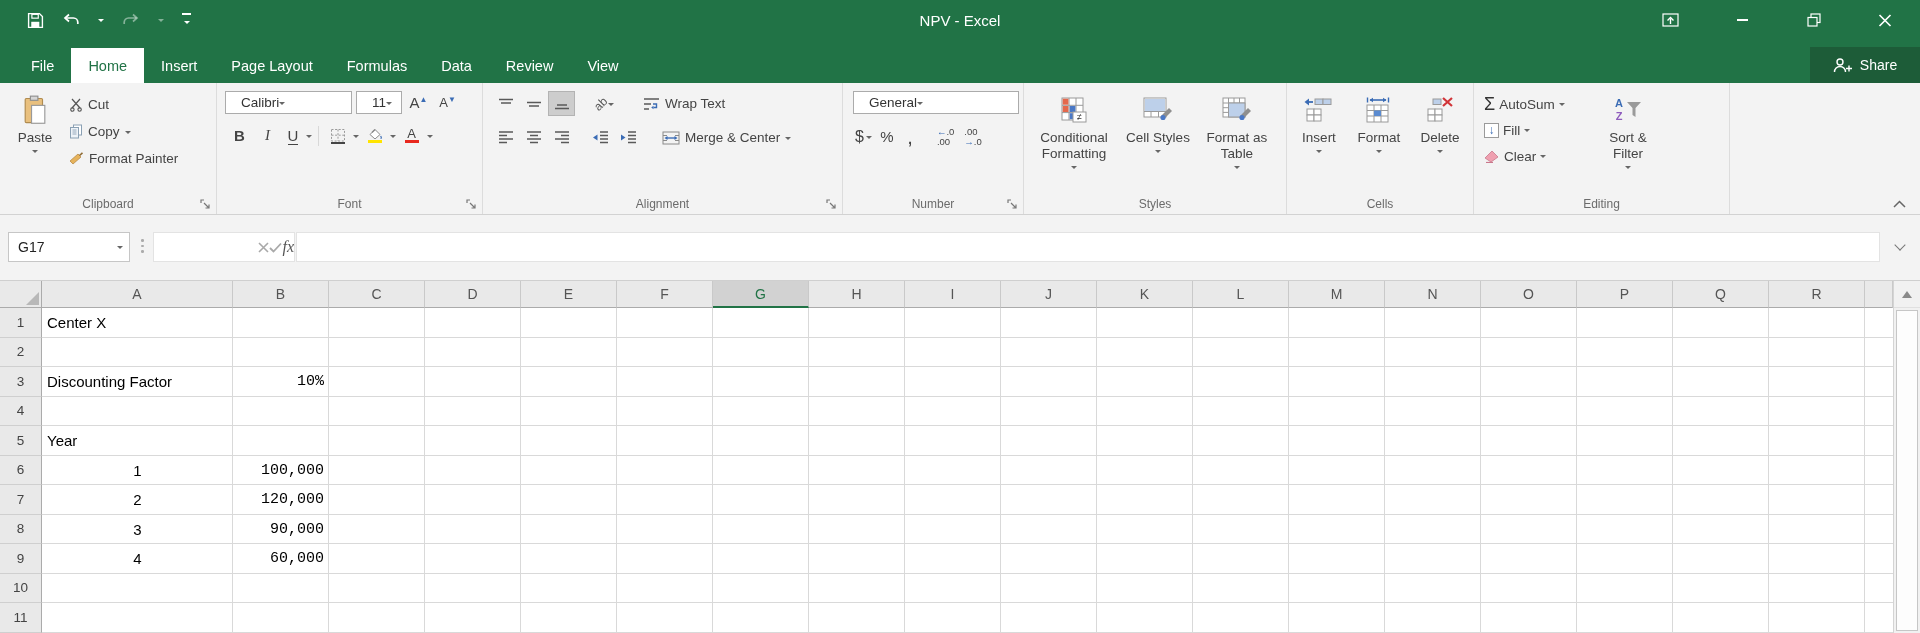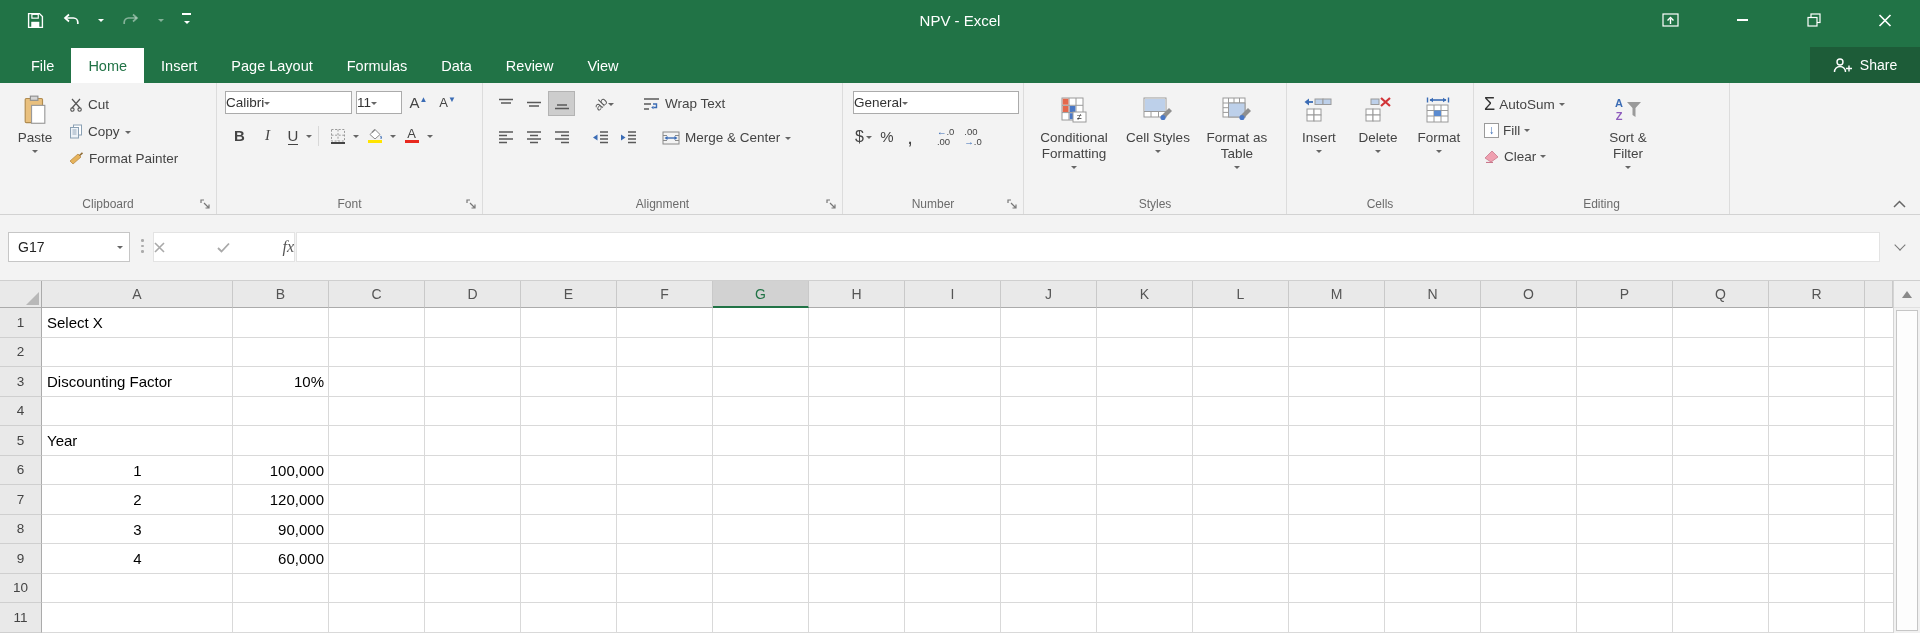--- a/index.html
+++ b/index.html
@@ -30,55 +30,55 @@
 
   
   .ribbon{position:absolute;left:0;top:83px;width:1920px;height:132px;background:#f3f3f3;border-bottom:1px solid #d2d2d2;display:flex;color:#444;}
   .group{position:relative;border-right:1px solid #dcdcdc;padding:6px 4px 20px 4px;flex:none;}
   .glabel{position:absolute;bottom:3px;left:0;right:0;text-align:center;font-size:12px;color:#6b6b6b;}
   .launcher{position:absolute;bottom:4px;right:5px;}
   .bigbtn{display:flex;flex-direction:column;align-items:center;justify-content:flex-start;text-align:center;font-size:13.5px;line-height:16px;padding-top:4px;height:102px;}
   .bigbtn .bicon{height:34px;display:flex;align-items:center;justify-content:center;margin-bottom:3px;}
   .smallrow{display:flex;align-items:center;gap:5px;font-size:13.5px;height:25px;padding:0 3px;white-space:nowrap;}
   .caretg{width:0;height:0;border:3.5px solid transparent;border-top-color:#666;margin-top:4px;display:inline-block;}
-  .combo{background:#fff;border:1px solid #ababab;height:23px;display:flex;align-items:center;padding:0 0;font-size:13.5px;color:#333;}
+  .combo{background:#fff;border:1px solid #ababab;height:23px;display:flex;align-items:center;padding:0 15px;font-size:13.5px;color:#333;}
   .abtn{width:25px;height:23px;display:flex;align-items:center;justify-content:center;}
   .abtn.on{background:#cdcdcd;outline:1px solid #b3b3b3;}
   .mini2{display:flex;flex-direction:column;font-size:9.5px;line-height:10px;color:#444;align-items:flex-start;padding:0 3px;}
   .blue{color:#3b6cb5;}
   .rowstack{display:flex;flex-direction:column;justify-content:flex-start;gap:2px;padding-top:3px;}
   .fontglyph{font-size:15px;color:#444;}
   .ubar{border-bottom:1.8px solid #444;}
   .colorbtn{display:flex;flex-direction:column;align-items:center;line-height:12px;}
   .colorbtn .cb-bar{width:14px;height:3.5px;margin-top:1px;}
   .editrow{display:flex;align-items:center;gap:4px;font-size:13.5px;height:24px;white-space:nowrap;}
 
   
   .fbar{position:absolute;left:0;top:215px;width:1920px;height:66px;background:#f3f3f3;border-bottom:1px solid #cfcfcf;}
   .namebox{position:absolute;left:8px;top:17px;width:122px;height:30px;background:#fff;border:1px solid #c6c6c6;display:flex;align-items:center;font-size:14px;color:#222;padding-left:9px;}
   .namebox .caretg{margin-left:auto;margin-right:6px;}
   .vdots{position:absolute;left:141px;top:24px;display:flex;flex-direction:column;gap:3px;}
   .vdots i{width:2.5px;height:2.5px;border-radius:50%;background:#ababab;}
-  .fbtns{position:absolute;left:153px;top:17px;width:142px;height:30px;background:#fff;border:1px solid #e3e3e3;display:flex;align-items:center;justify-content:space-between;}
+  .fbtns{position:absolute;left:153px;top:17px;width:142px;height:30px;background:#fff;border:1px solid #e3e3e3;display:flex;align-items:center;justify-content:flex-end;}
   .finput{position:absolute;left:296px;top:17px;width:1584px;height:30px;background:#fff;border:1px solid #e3e3e3;font-size:14px;color:#222;display:flex;align-items:center;padding:0 6px;}
   .fexpand{position:absolute;right:7px;top:17px;width:26px;height:30px;display:flex;align-items:center;justify-content:center;}
   .chev{width:8px;height:8px;border-right:1.8px solid #777;border-bottom:1.8px solid #777;transform:rotate(45deg);margin-top:-4px;}
   .fx{font-family:"Liberation Serif",serif;font-style:italic;font-size:16px;color:#555;}
 
   
   .grid{position:absolute;left:0;top:281px;width:1920px;height:352px;background:#fff;}
   .corner{position:absolute;left:0;top:0;width:42px;height:27px;background:#e9e9e9;border-right:1px solid #ababab;border-bottom:1px solid #ababab;}
   .corner .tri{position:absolute;right:2px;bottom:2px;width:0;height:0;border-left:13px solid transparent;border-bottom:13px solid #b8b8b8;}
   .colhdr{position:absolute;top:0;height:27px;background:#e9e9e9;border-right:1px solid #c9c9c9;border-bottom:1px solid #ababab;display:flex;align-items:center;justify-content:center;font-size:14px;color:#555;}
   .colhdr.sel{background:#d2d2d2;color:#217346;border-bottom:2px solid #217346;}
   .rowhdr{position:absolute;left:0;width:42px;background:#e9e9e9;border-right:1px solid #ababab;border-bottom:1px solid #cfcfcf;display:flex;align-items:center;justify-content:center;font-size:13.5px;color:#444;}
   .vline{position:absolute;top:27px;width:1px;background:#d9d9d9;}
   .hline{position:absolute;left:42px;height:1px;background:#d9d9d9;}
   .cell{position:absolute;font-size:15px;color:#000;display:flex;align-items:center;padding:0 5px;white-space:nowrap;overflow:visible;}
-  .cell.right{justify-content:flex-end;}
+  .cell.right{justify-content:flex-end;font-family:Liberation Mono, monospace;}
   .cell.center{justify-content:center;}
   .vscroll{position:absolute;top:0;bottom:0;width:27px;background:#f1f1f1;border-left:1px solid #d4d4d4;}
   .vscroll .up{height:27px;display:flex;align-items:center;justify-content:center;border-bottom:1px solid #e0e0e0;}
   .uptri{width:0;height:0;border-left:5px solid transparent;border-right:5px solid transparent;border-bottom:7px solid #8a8a8a;}
   .thumb{position:absolute;left:2px;right:2px;top:29px;bottom:2px;background:#fdfdfd;border:1px solid #c6c6c6;}
   svg{display:block;}
 </style>
 </head>
 <body>
 
@@ -486,47 +486,47 @@
               <rect x="19" y="2" width="8" height="5.5" fill="#bdd0ea" stroke="#9a9a9a"></rect>
               <rect x="3" y="12" width="7" height="6" fill="#fff" stroke="#9a9a9a"></rect>
               <rect x="10" y="12" width="7" height="6" fill="#fff" stroke="#9a9a9a"></rect>
               <rect x="3" y="18" width="7" height="6" fill="#fff" stroke="#9a9a9a"></rect>
               <rect x="10" y="18" width="7" height="6" fill="#fff" stroke="#9a9a9a"></rect>
             </svg>
         </span>
         <span>Insert</span>
         <span class="caretg"></span>
       </div>
-      <div class="bigbtn" style="width:56px">
-        <span class="bicon">
-          <svg width="30" height="26" viewBox="0 0 30 26">
-              <rect x="8" y="2" width="8" height="5.5" fill="#bdd0ea" stroke="#9a9a9a"></rect>
-              <path d="M18 1 L27 9 M27 1 L18 9" stroke="#d13438" stroke-width="2.2"></path>
-              <rect x="3" y="12" width="7" height="6" fill="#fff" stroke="#9a9a9a"></rect>
-              <rect x="10" y="12" width="7" height="6" fill="#fff" stroke="#9a9a9a"></rect>
-              <rect x="3" y="18" width="7" height="6" fill="#fff" stroke="#9a9a9a"></rect>
-              <rect x="10" y="18" width="7" height="6" fill="#fff" stroke="#9a9a9a"></rect>
-            </svg>
-        </span>
-        <span>Delete</span>
-        <span class="caretg"></span>
-      </div>
       <div class="bigbtn" style="width:58px">
         <span class="bicon">
           <svg width="28" height="27" viewBox="0 0 28 27">
               <path d="M5 3 H21" stroke="#3b6cb5" stroke-width="1.6"></path>
               <polygon points="8,0.8 8,5.2 4.5,3" fill="#3b6cb5"></polygon>
               <polygon points="18,0.8 18,5.2 21.5,3" fill="#3b6cb5"></polygon>
               <path d="M2.5 0.5 V5.5 M23.5 0.5 V5.5" stroke="#3b6cb5" stroke-width="1.4"></path>
               <rect x="2" y="8" width="21" height="17" fill="#fff" stroke="#9a9a9a"></rect>
               <path d="M2 13.5 H23 M2 19 H23 M9 8 V25 M16 8 V25" stroke="#9a9a9a"></path>
               <rect x="9" y="13.5" width="7" height="5.5" fill="#5b8bd0"></rect>
             </svg>
         </span>
         <span>Format</span>
+        <span class="caretg"></span>
+      </div>
+      <div class="bigbtn" style="width:56px">
+        <span class="bicon">
+          <svg width="30" height="26" viewBox="0 0 30 26">
+              <rect x="8" y="2" width="8" height="5.5" fill="#bdd0ea" stroke="#9a9a9a"></rect>
+              <path d="M18 1 L27 9 M27 1 L18 9" stroke="#d13438" stroke-width="2.2"></path>
+              <rect x="3" y="12" width="7" height="6" fill="#fff" stroke="#9a9a9a"></rect>
+              <rect x="10" y="12" width="7" height="6" fill="#fff" stroke="#9a9a9a"></rect>
+              <rect x="3" y="18" width="7" height="6" fill="#fff" stroke="#9a9a9a"></rect>
+              <rect x="10" y="18" width="7" height="6" fill="#fff" stroke="#9a9a9a"></rect>
+            </svg>
+        </span>
+        <span>Delete</span>
         <span class="caretg"></span>
       </div>
       <div class="glabel">Cells</div>
     </div>
 
     <div class="group" style="width:256px;display:flex;">
       <div class="rowstack" style="width:118px;padding-left:6px;">
         <div class="editrow">
           <span style="font-size:18px;color:#333;">Σ</span>
           <span>AutoSum</span>
@@ -657,21 +657,21 @@
         <div class="rowhdr" style="top: 204px; height: 29.5px;">7</div>
         <div class="hline" style="top: 232.5px; width: 1851px;"></div>
         <div class="rowhdr" style="top: 233.5px; height: 29.5px;">8</div>
         <div class="hline" style="top: 262px; width: 1851px;"></div>
         <div class="rowhdr" style="top: 263px; height: 29.5px;">9</div>
         <div class="hline" style="top: 291.5px; width: 1851px;"></div>
         <div class="rowhdr" style="top: 292.5px; height: 29.5px;">10</div>
         <div class="hline" style="top: 321px; width: 1851px;"></div>
         <div class="rowhdr" style="top: 322px; height: 29.5px;">11</div>
         <div class="hline" style="top: 350.5px; width: 1851px;"></div>
-        <div class="cell left" style="left: 42px; top: 27px; width: 191px; height: 29.5px;">Select X</div>
+        <div class="cell left" style="left: 42px; top: 27px; width: 191px; height: 29.5px;">Center X</div>
         <div class="cell left" style="left: 42px; top: 86px; width: 191px; height: 29.5px;">Discounting Factor</div>
         <div class="cell right" style="left: 233px; top: 86px; width: 96px; height: 29.5px;">10%</div>
         <div class="cell left" style="left: 42px; top: 145px; width: 191px; height: 29.5px;">Year</div>
         <div class="cell center" style="left: 42px; top: 174.5px; width: 191px; height: 29.5px;">1</div>
         <div class="cell right" style="left: 233px; top: 174.5px; width: 96px; height: 29.5px;">100,000</div>
         <div class="cell center" style="left: 42px; top: 204px; width: 191px; height: 29.5px;">2</div>
         <div class="cell right" style="left: 233px; top: 204px; width: 96px; height: 29.5px;">120,000</div>
         <div class="cell center" style="left: 42px; top: 233.5px; width: 191px; height: 29.5px;">3</div>
         <div class="cell right" style="left: 233px; top: 233.5px; width: 96px; height: 29.5px;">90,000</div>
         <div class="cell center" style="left: 42px; top: 263px; width: 191px; height: 29.5px;">4</div>

